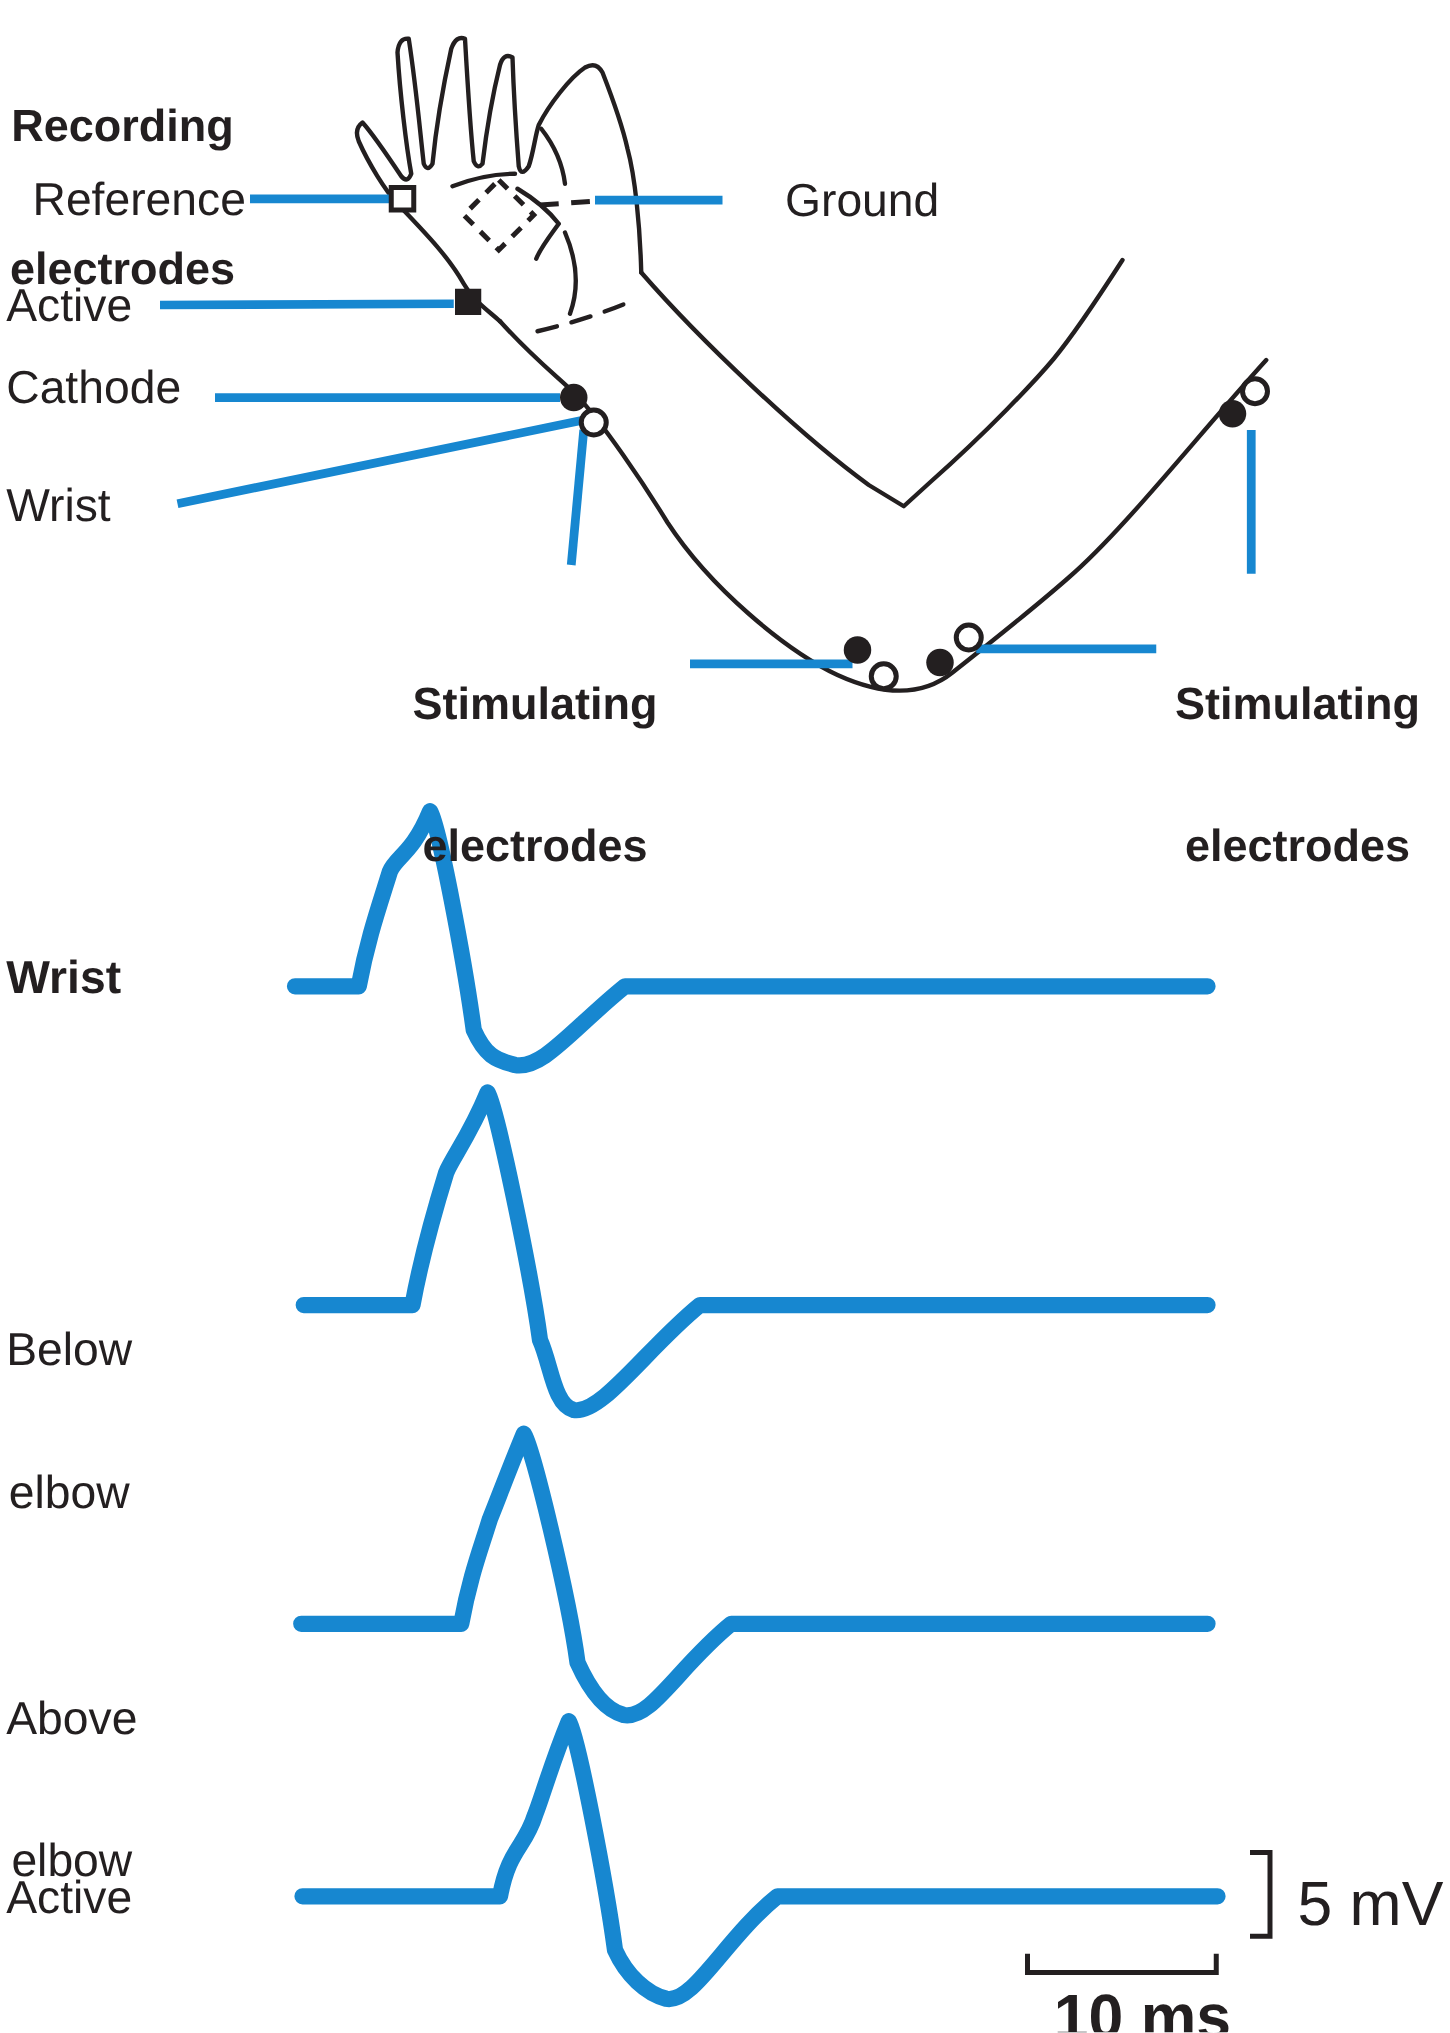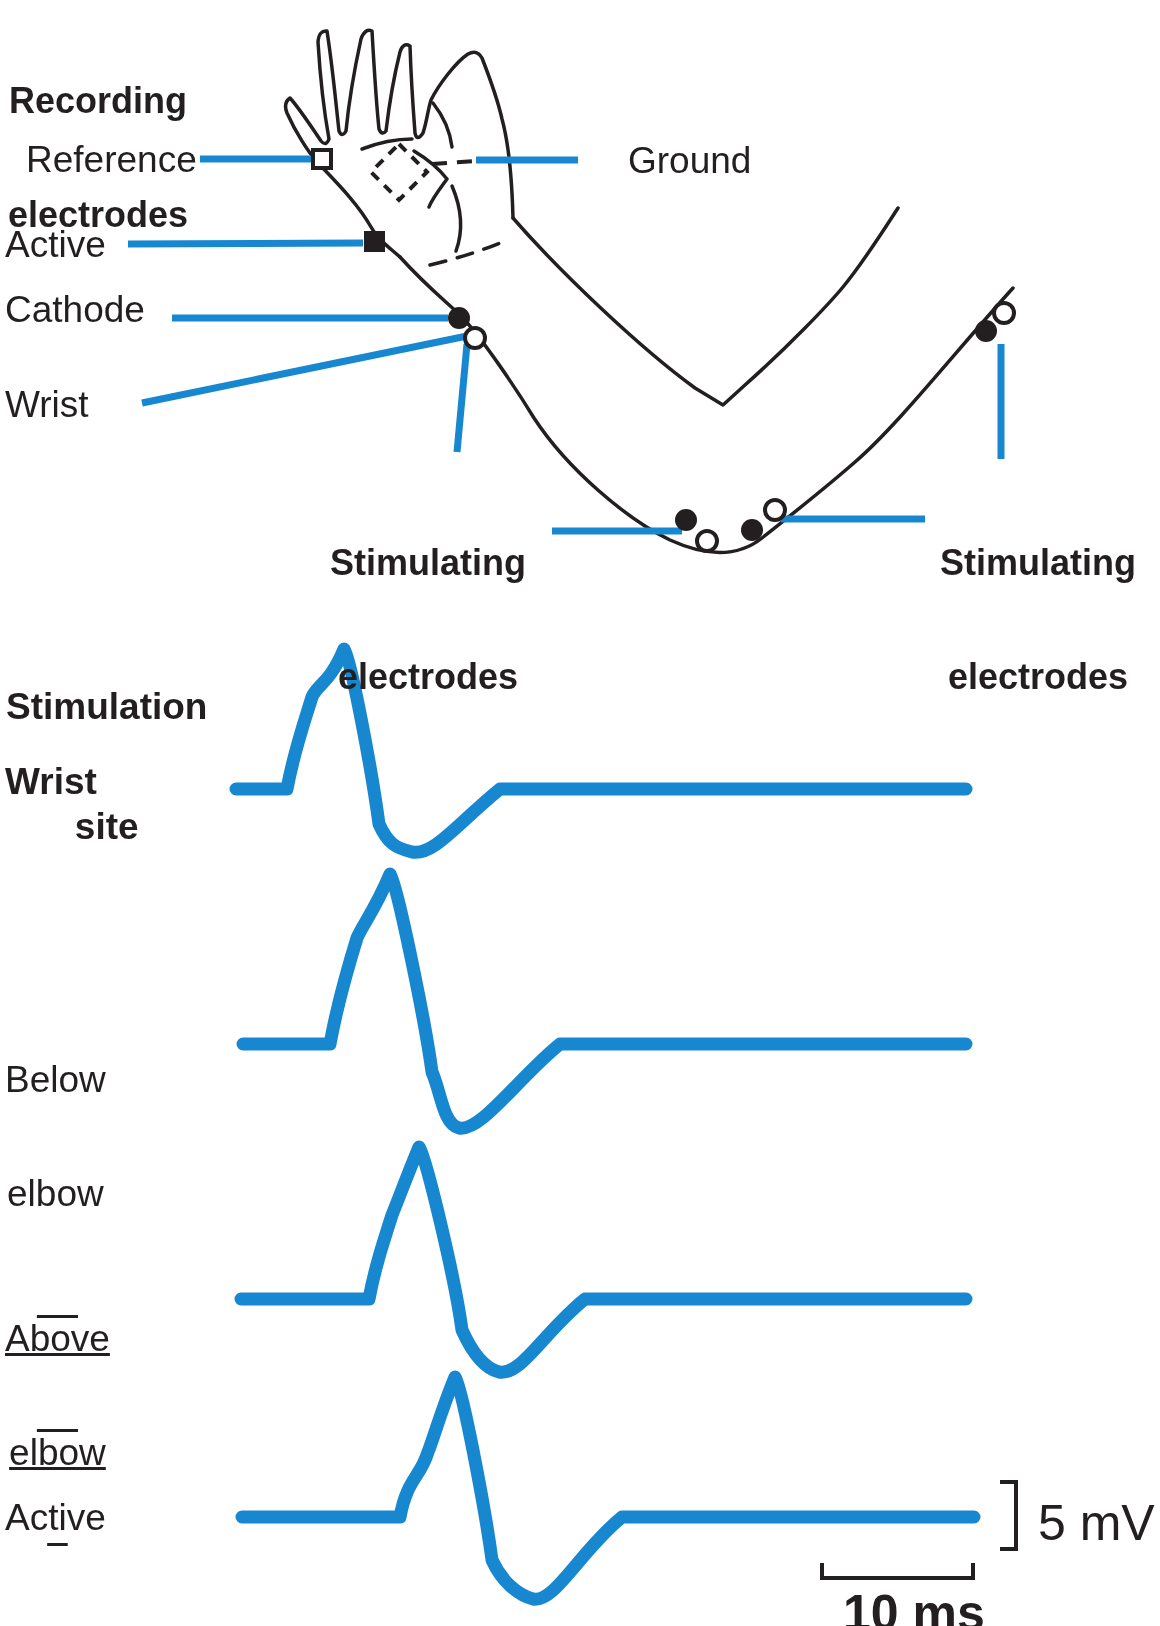--- a/index.html
+++ b/index.html
@@ -89,31 +89,27 @@
 
   <div class="lbl bold" style="left:330px;top:468px;">
     <div>Stimulating</div>
     <div>electrodes</div>
   </div>
   <div class="lbl bold" style="left:940px;top:468px;">
     <div>Stimulating</div>
     <div>electrodes</div>
   </div>
 
-  <div class="lbl bold" style="left:6px;top:607px;font-size:37px;line-height:40px;">
-    <div>Stimulation</div>
-    <div>site</div>
-  </div>
 
   <div class="lbl plain" style="left:5px;top:762px;font-weight:bold;">Wrist</div>
   <div class="lbl plain" style="left:5px;top:985px;line-height:38px;">
     <div>Below</div>
     <div>elbow</div>
   </div>
-  <div class="lbl plain" style="left:5px;top:1244px;line-height:38px;text-decoration:underline;">
+  <div class="lbl plain" style="left:5px;top:1280px;line-height:38px;">
     <div>Above</div>
     <div>elbow</div>
   </div>
   <div class="lbl plain" style="left:5px;top:1498px;">Active</div>
 
   <div class="lbl scalelbl" style="left:1038px;top:1496px;">5 mV</div>
   <div class="lbl scalelbl" style="left:843px;top:1586px;font-weight:bold;">10 ms</div>
 
 </div>
 

